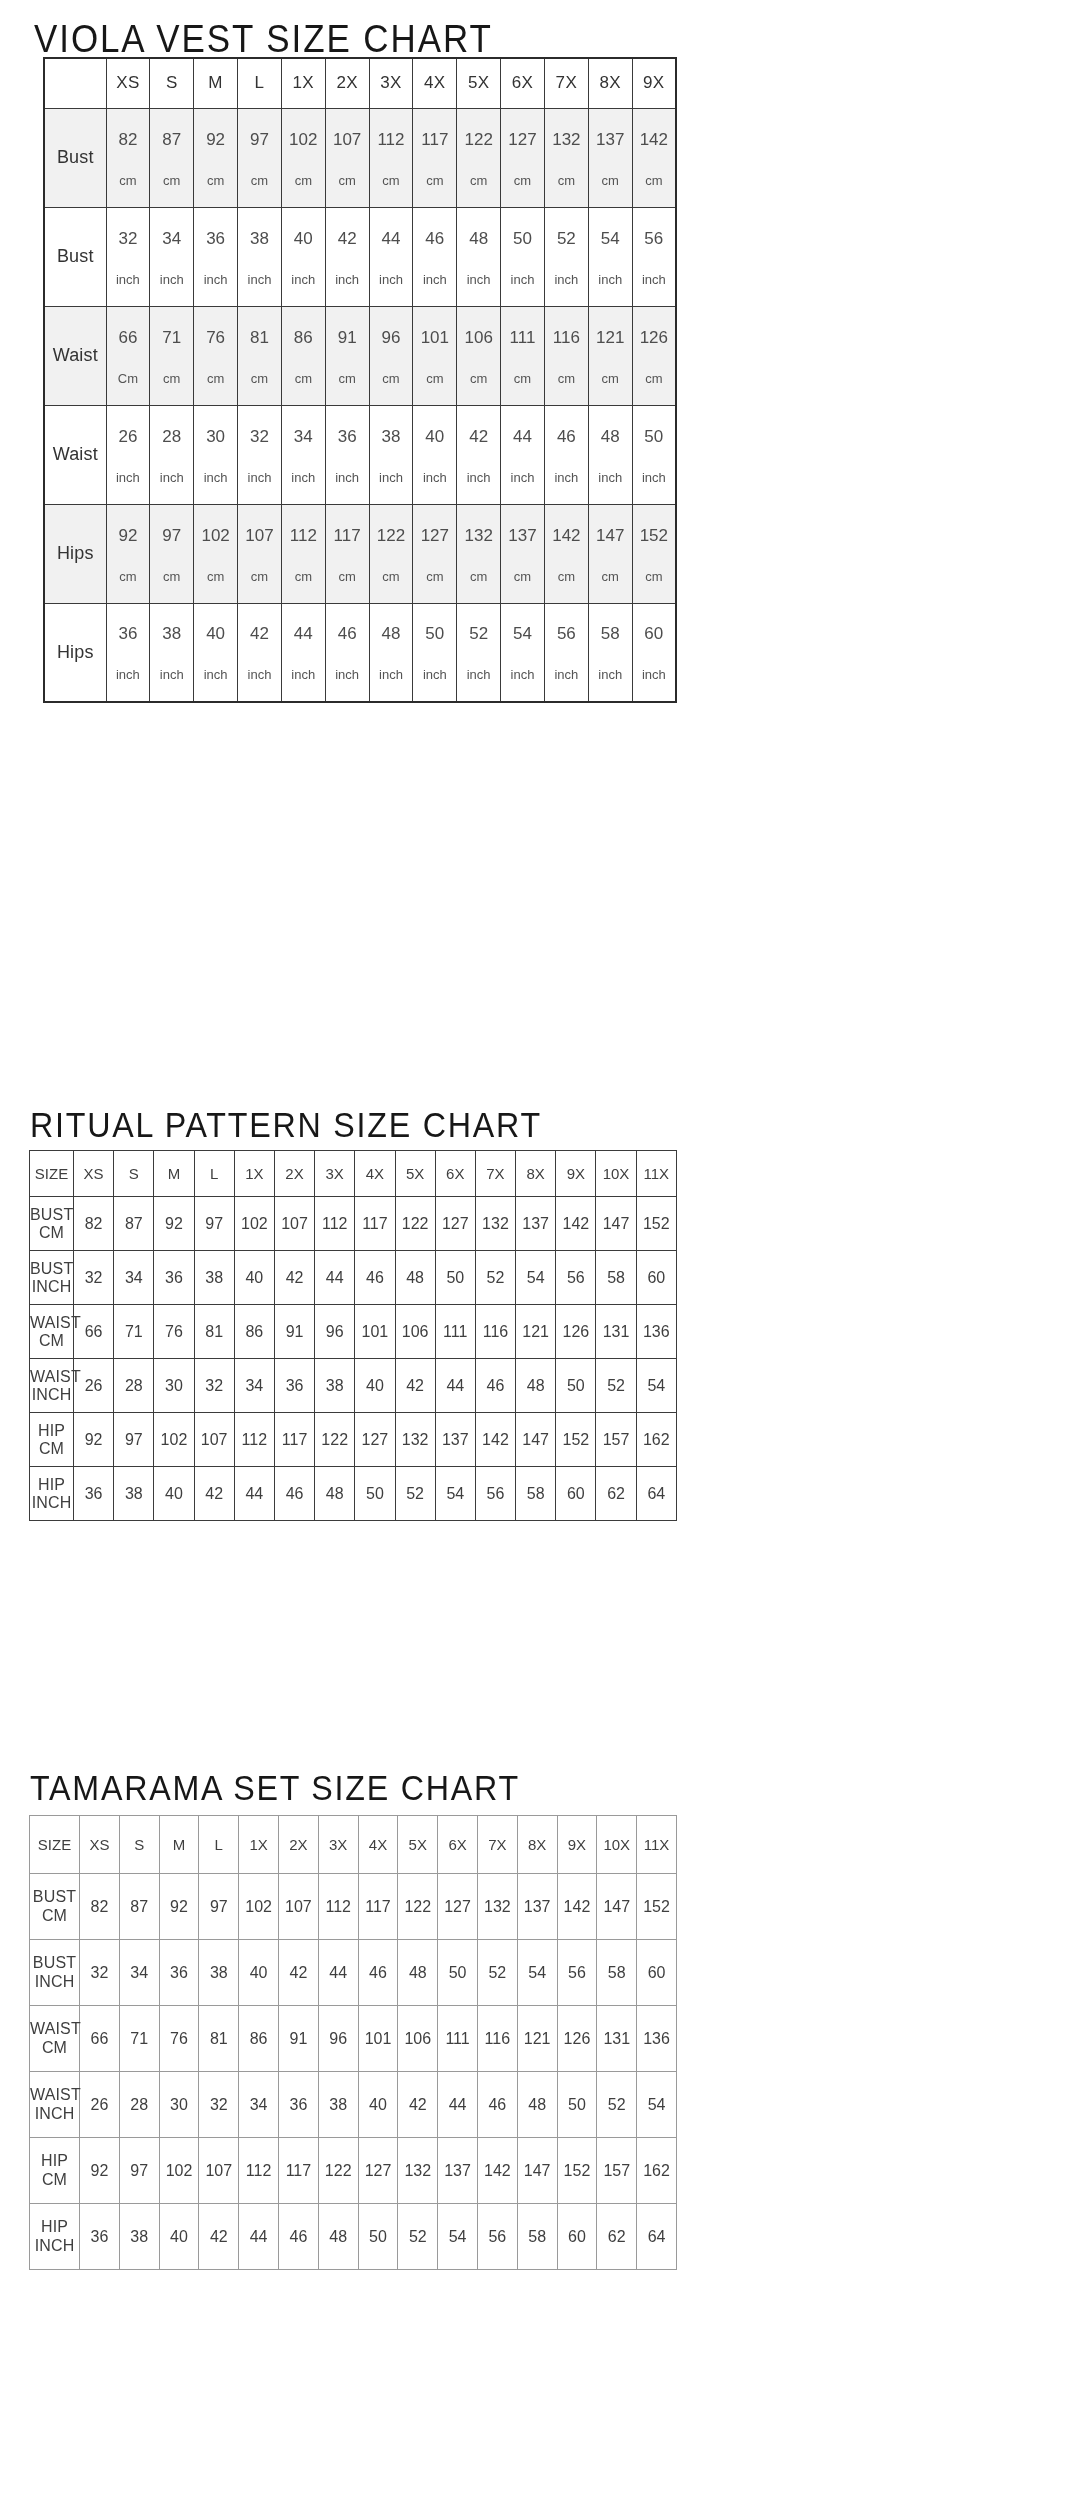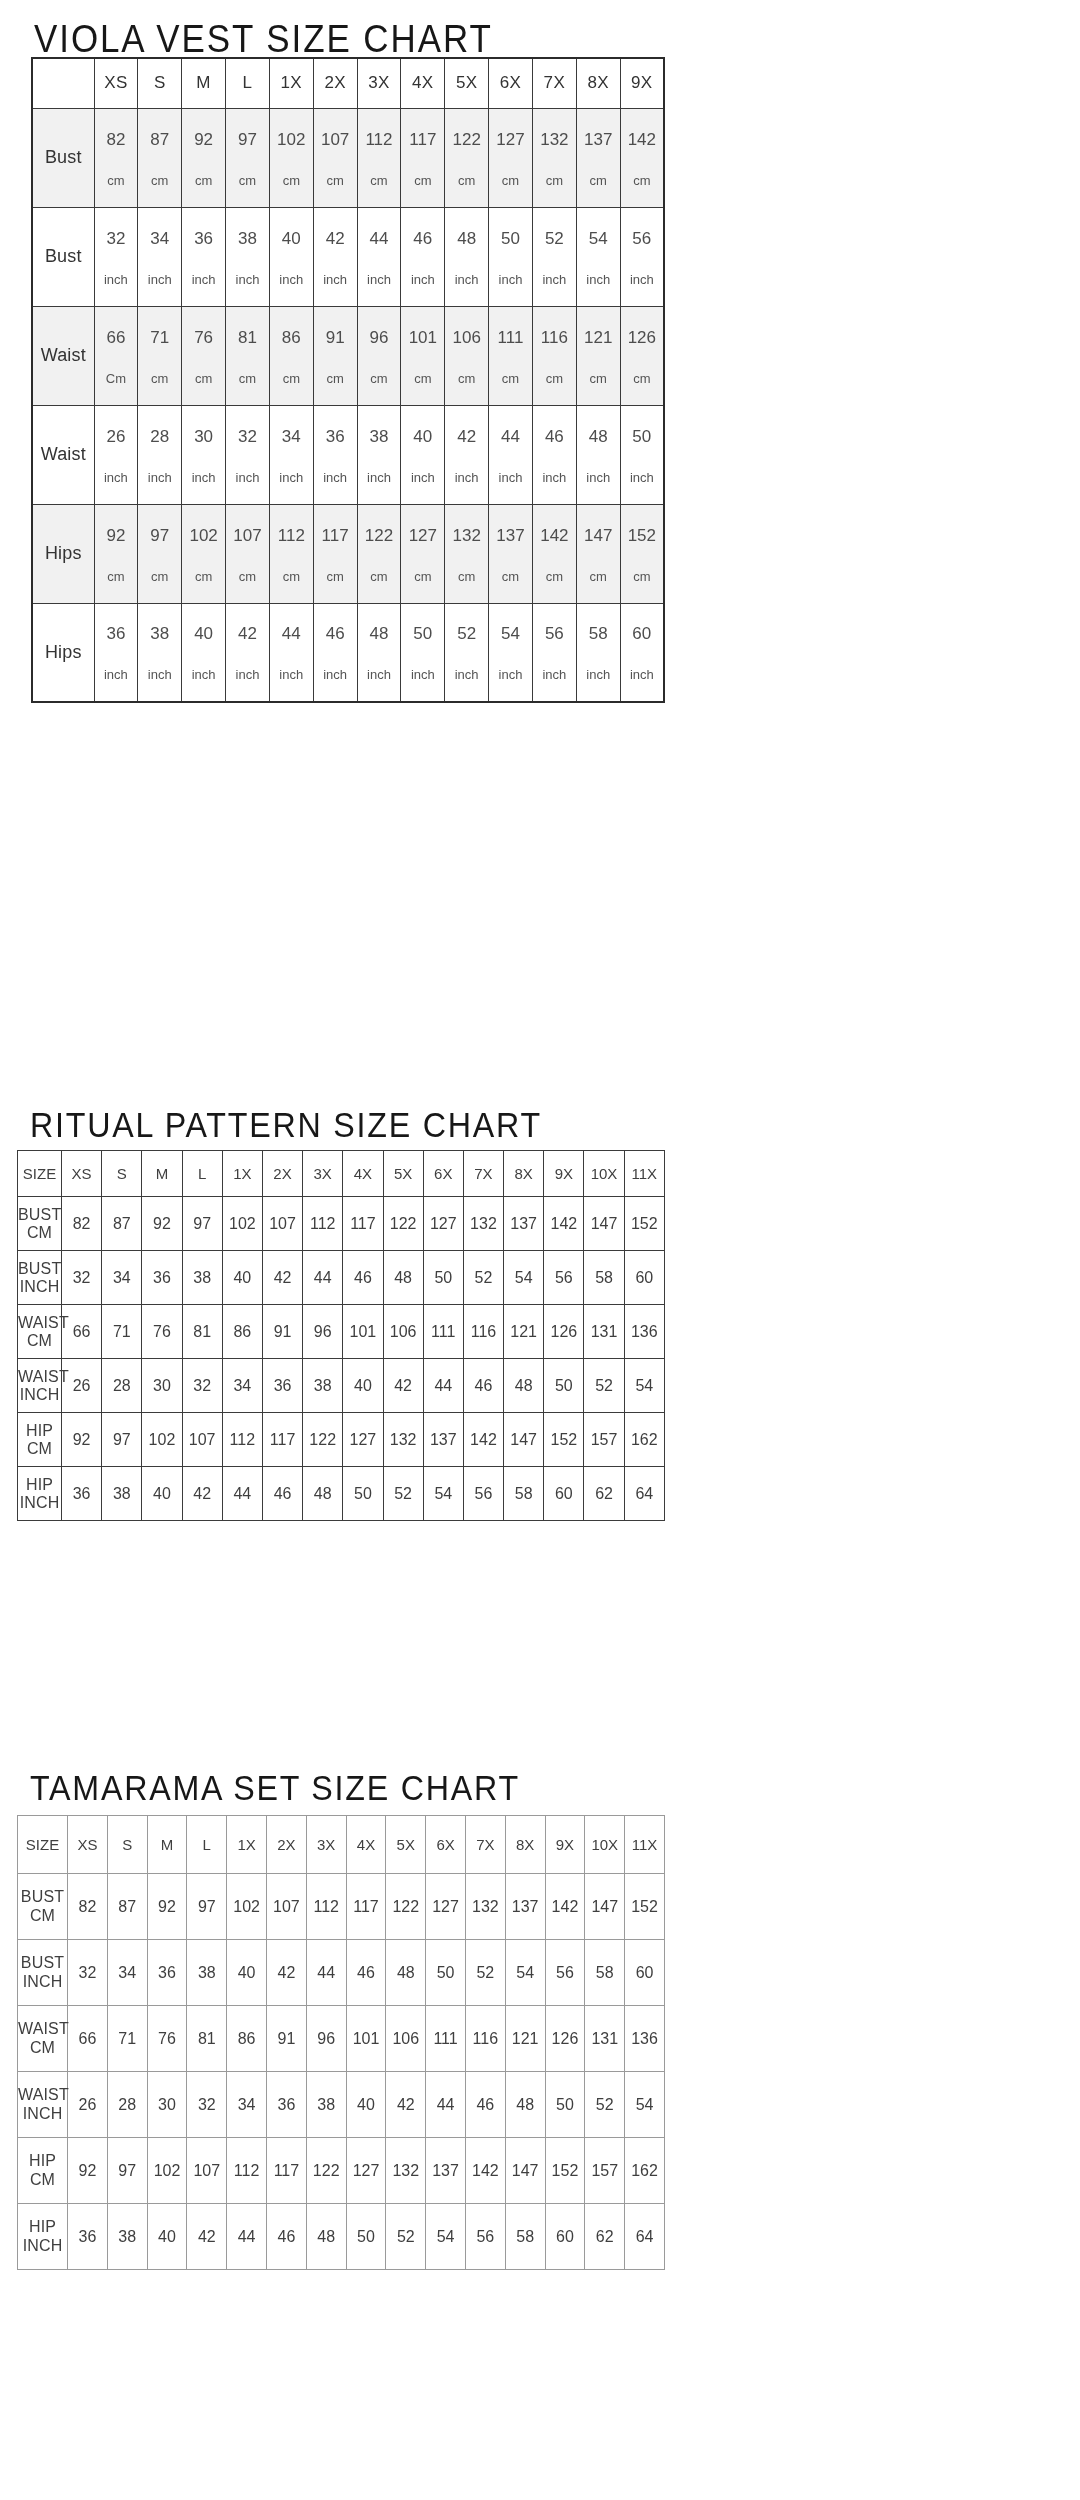--- a/index.html
+++ b/index.html
@@ -29,20 +29,21 @@
   #title-1 { position: absolute; left: 34px; top: 18px;  font-size: 38px; }
   #title-2 { position: absolute; left: 30px; top: 1105px; font-size: 35px; }
   #title-3 { position: absolute; left: 30px; top: 1768px; font-size: 35px; }
 
   
   table {
     border-collapse: collapse;
     table-layout: fixed;
     font-family: "Liberation Sans", sans-serif;
     font-weight: 300;
+    margin-left: 12px;
   }
   td, th { padding: 0; margin: 0; text-align: center; vertical-align: middle; font-weight: 300; }
 
   
   #table-1-wrap { position: absolute; left: 31px; top: 57px; }
   #table-1 { width: 634px; border: 2px solid #2b2b2b; }
   #table-1 td { border: 1px solid #3a3a3a; color: #4a4a4a; }
   #table-1 .col-label { width: 62px; }
   #table-1 .hdr-row td { height: 50px; font-size: 17px; color: #333; letter-spacing: .02em; }
   #table-1 .data-row td { height: 99px; }

